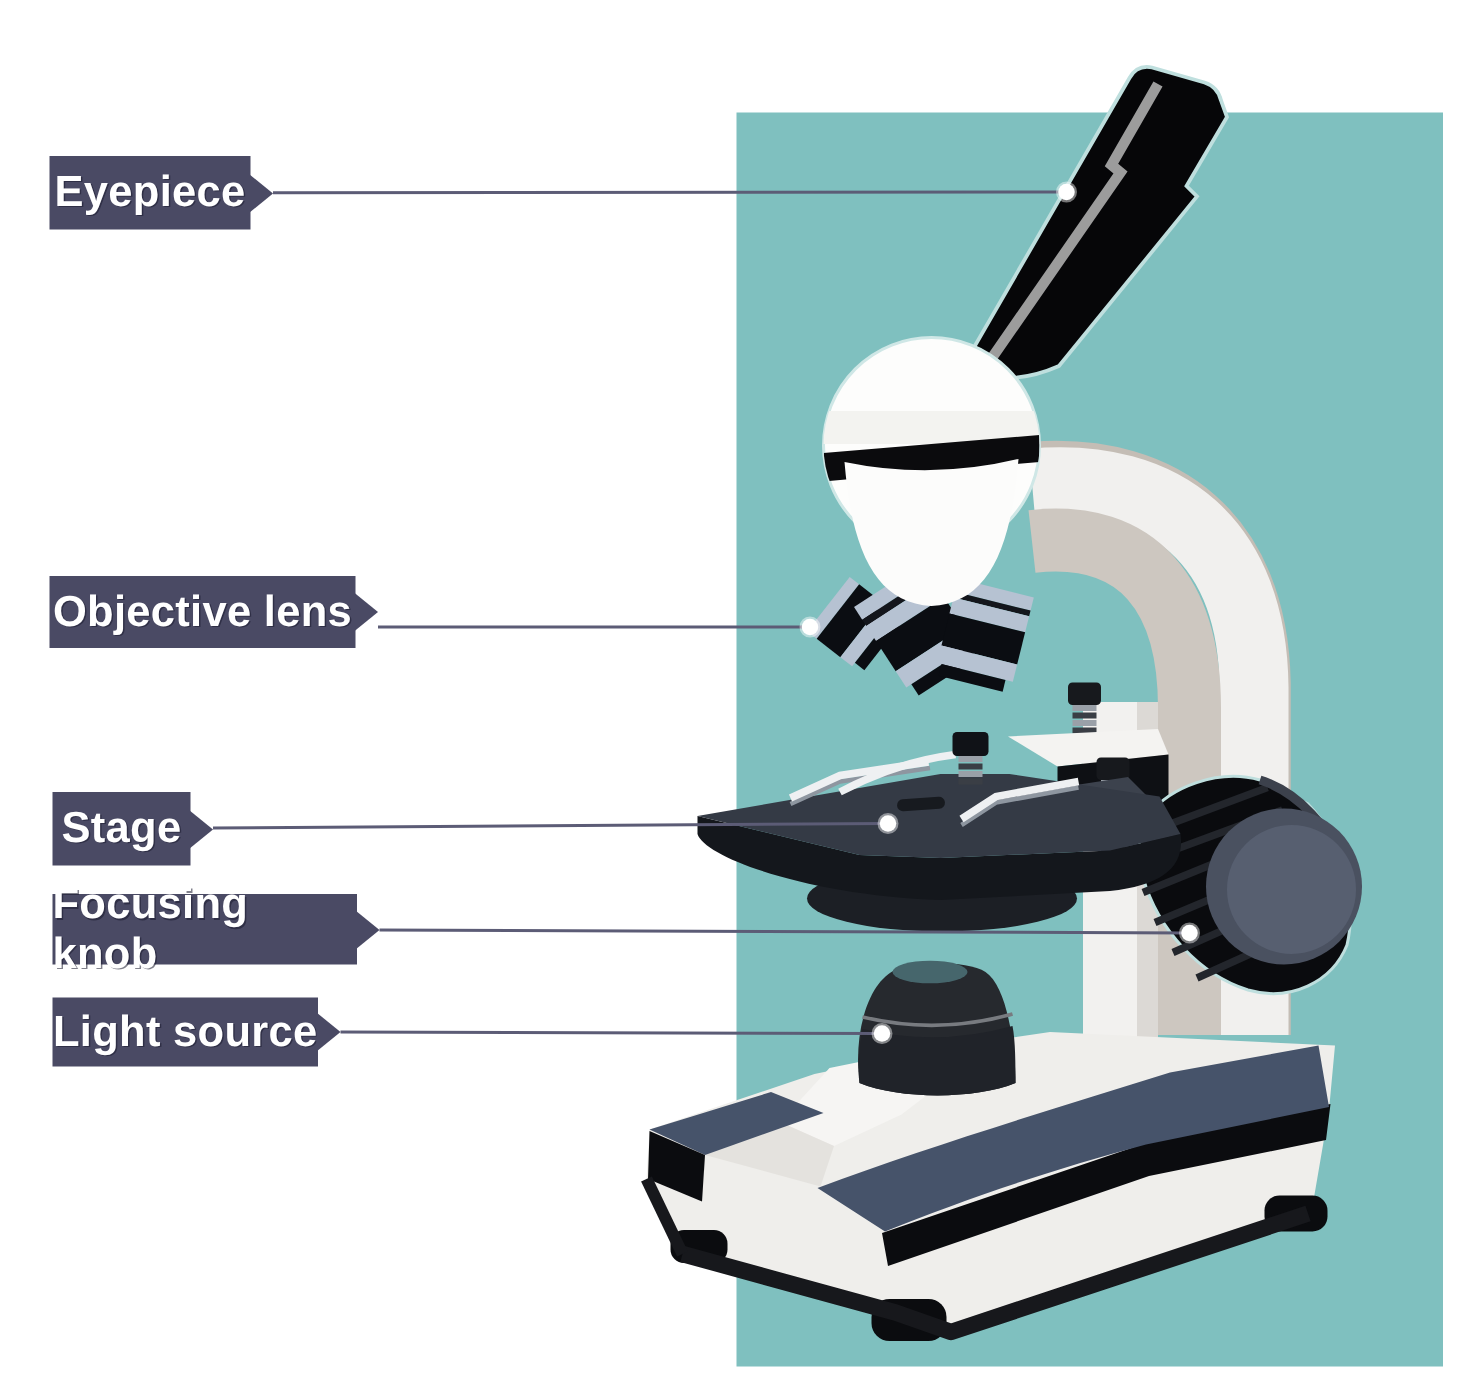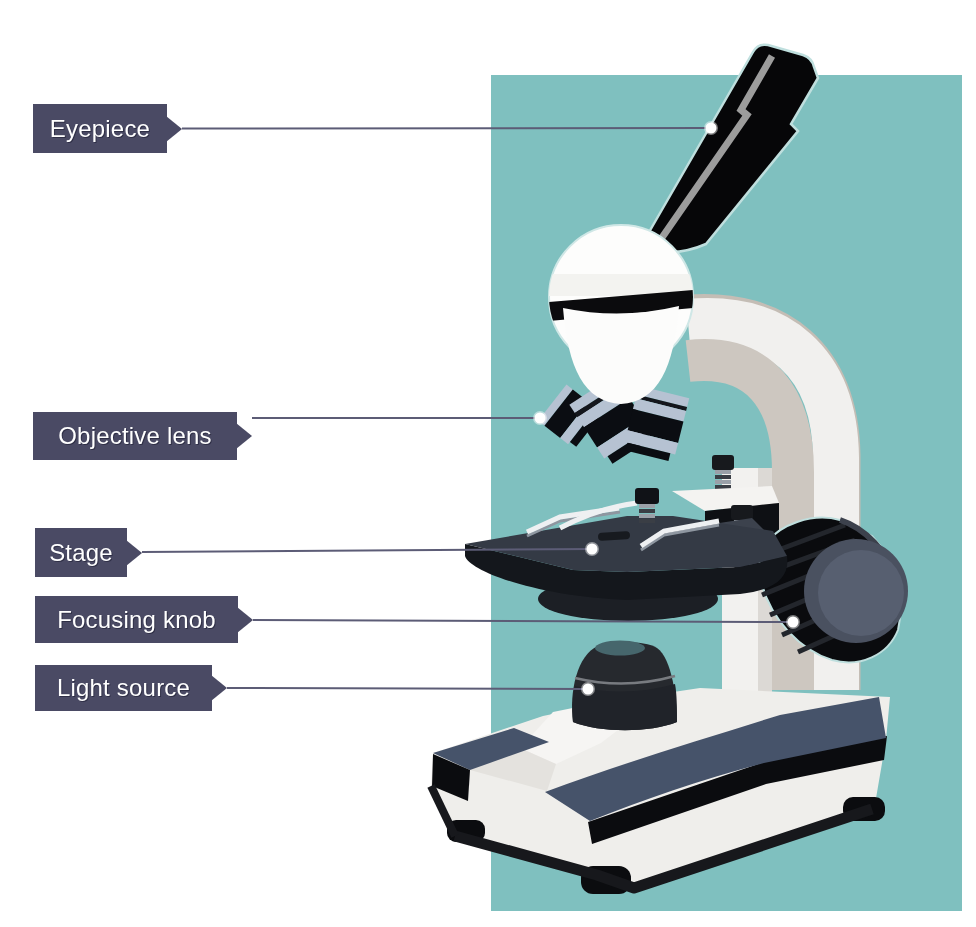--- a/index.html
+++ b/index.html
@@ -13,34 +13,34 @@
   html,body{margin:0;padding:0;background:#ffffff;}
   .canvas{
     position:relative;width:976px;height:927px;background:#ffffff;overflow:hidden;
     font-family:"Liberation Sans", sans-serif;
   }
   .canvas svg{position:absolute;left:0;top:0;}
   .part-label{
     position:absolute;
     background:var(--label-bg);
     color:var(--label-text);
-    font-weight:normal;
-    font-size:24px;
+    font-weight:bold;
+    font-size:29px;
     display:flex;align-items:center;justify-content:center;
     box-sizing:border-box;
     text-shadow:1px 1px 0 rgba(25,25,45,.55);
     letter-spacing:.2px;
   }
   .part-label::after{
     content:'';position:absolute;right:-15px;top:50%;transform:translateY(-50%);
     border-top:13px solid transparent;border-bottom:13px solid transparent;
     border-left:16px solid var(--label-bg);
   }
   .lbl-eyepiece {left:33px; top:104px; width:134px; height:49px;}
-  .lbl-objective{left:33px; top:412px; width:204px; height:48px;}
+  .lbl-objective{left:33px; top:384px; width:204px; height:48px;}
   .lbl-stage    {left:35px; top:528px; width:92px;  height:49px;}
   .lbl-focusing {left:35px; top:596px; width:203px; height:47px;}
   .lbl-light    {left:35px; top:665px; width:177px; height:46px;}
 </style>
 </head>
 <body>
 
 <div class="canvas">
 
   <svg width="976" height="927" viewBox="0 0 976 927">

